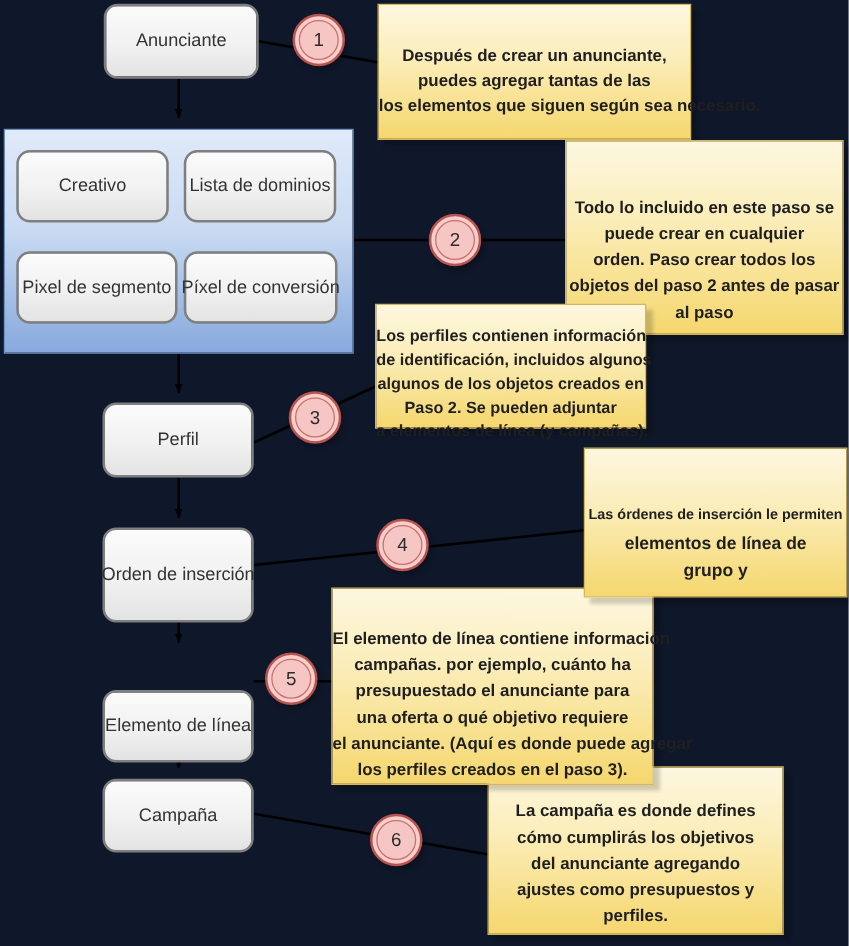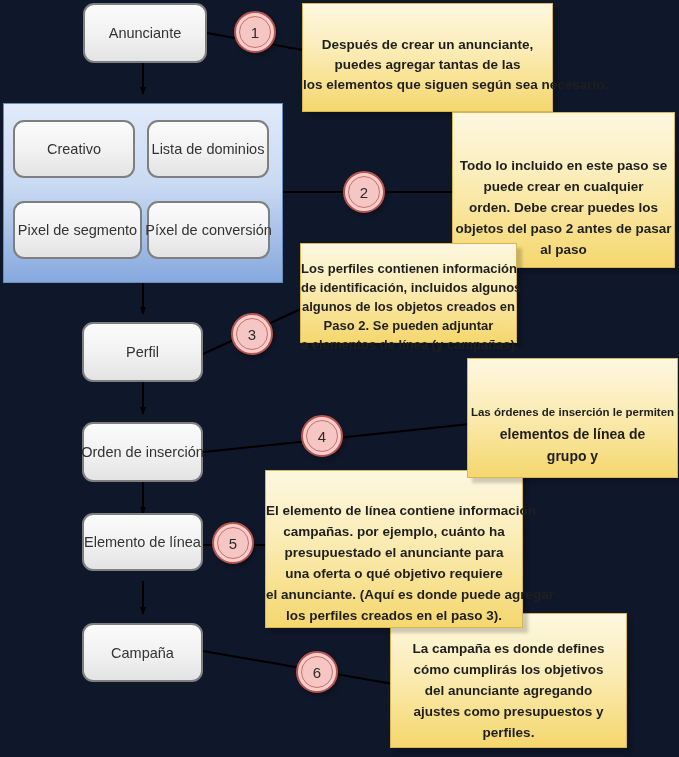--- a/index.html
+++ b/index.html
@@ -93,24 +93,24 @@
     </div>
   <div class="node" style="left:13px;top:201px;width:129px;height:58px;">
       <span>Pixel de segmento</span>
     </div>
   <div class="node" style="left:147px;top:201px;width:123px;height:58px;">
       <span>Píxel de conversión</span>
     </div>
   <div class="node" style="left:82px;top:322px;width:121px;height:60px;text-align:right;">
       <span>Perfil</span>
     </div>
-  <div class="node" style="left:82px;top:422px;width:121px;height:60px;">
+  <div class="node" style="left:82px;top:422px;width:121px;height:76px;">
       <span>Orden de inserción</span>
     </div>
-  <div class="node" style="left:82px;top:513px;width:121px;height:58px;">
+  <div class="node" style="left:82px;top:552px;width:121px;height:58px;">
       <span>Elemento de línea</span>
     </div>
   <div class="node" style="left:82px;top:623px;width:121px;height:59px;text-align:center;">
       <span>Campaña</span>
     </div>
 
   <div class="step" style="left:234px;top:11px;">
       <span class="ring">1</span>
     </div>
   <div class="step" style="left:343px;top:171px;">
@@ -131,21 +131,21 @@
 
   <div class="note n1">
     <div class="ln">Después de crear un anunciante,</div>
     <div class="ln">puedes agregar tantas de las</div>
     <div class="ln">los elementos que siguen según sea necesario.</div>
   </div>
 
   <div class="note n2">
     <div class="ln">Todo lo incluido en este paso se</div>
     <div class="ln">puede crear en cualquier</div>
-    <div class="ln">orden. Debe crear puedes los</div>
+    <div class="ln">orden. Paso crear todos los</div>
     <div class="ln">objetos del paso 2 antes de pasar</div>
     <div class="ln">al paso</div>
   </div>
 
   <div class="note n3">
     <div class="ln">Los perfiles contienen información</div>
     <div class="ln">de identificación, incluidos algunos</div>
     <div class="ln">algunos de los objetos creados en</div>
     <div class="ln">Paso 2. Se pueden adjuntar</div>
     <div class="ln">a elementos de línea (y campañas).</div>

